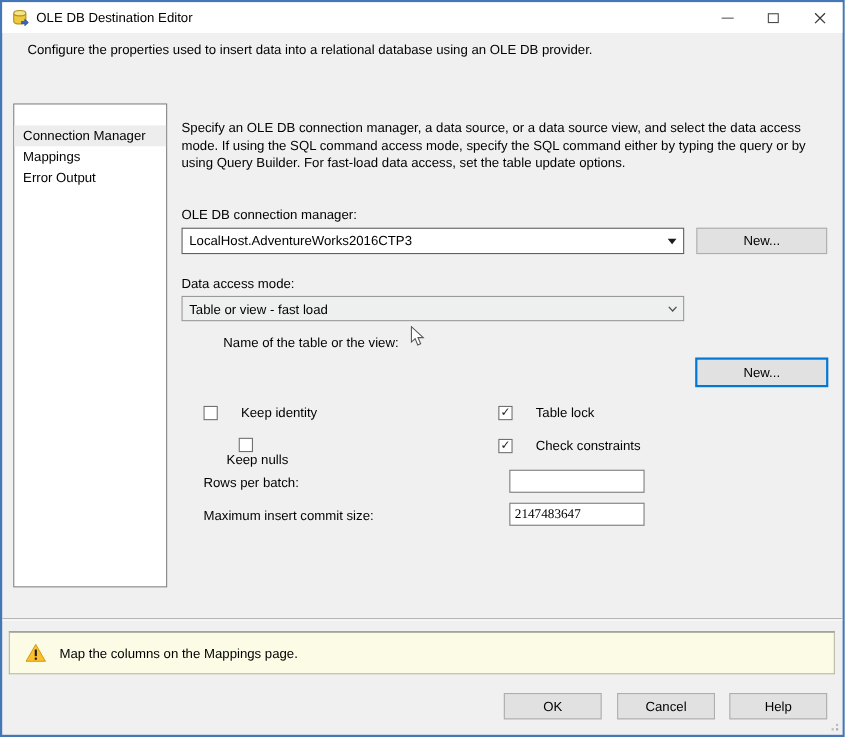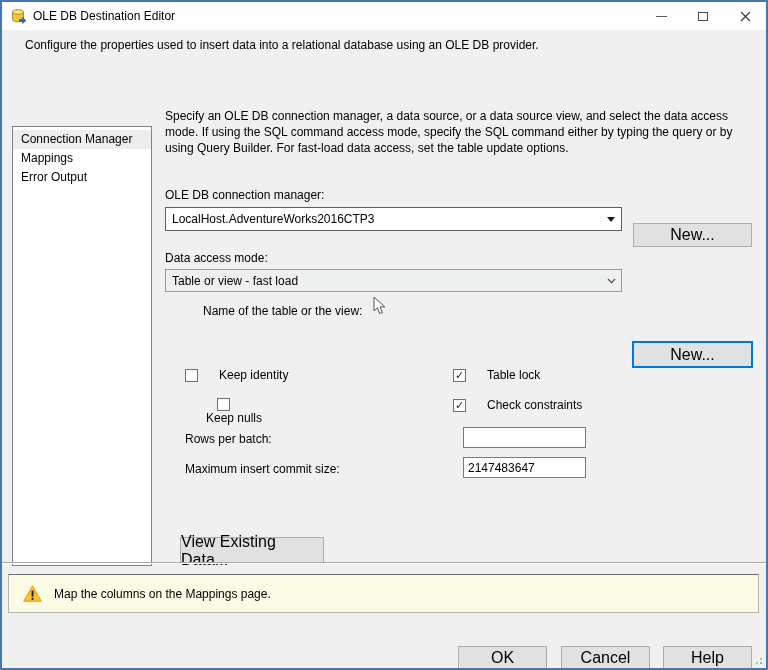--- a/index.html
+++ b/index.html
@@ -33,57 +33,57 @@
   .title-icon{position:absolute;left:8px;top:6px;width:16px;height:16px;}
   .title-text{position:absolute;left:31px;top:0;line-height:28px;font-size:12px;}
   .win-controls{position:absolute;right:0;top:0;height:28px;display:flex;}
   .win-btn{width:42px;height:28px;display:flex;align-items:center;justify-content:center;cursor:default;}
   .glyph-min{width:11px;height:1px;background:#5a5a5a;}
   .glyph-max{width:10px;height:9px;border:1px solid #4a4a4a;}
   
   .dialog-desc{position:absolute;left:23px;top:36px;width:720px;}
   
   .sidebar{
-    position:absolute;left:10px;top:124px;width:140px;height:440px;
-    background:#fff;border:1px solid #828282;padding-top:3px;
+    position:absolute;left:10px;top:92px;width:140px;height:440px;
+    background:#fff;border:1px solid #828282;padding-top:19px;
   }
   .side-item{height:19px;line-height:19px;padding-left:8px;cursor:default;white-space:nowrap;}
   .side-item.selected{background:#ededed;}
   
   .instructions{position:absolute;left:163px;top:106px;width:594px;line-height:16px;}
   .field-label{position:absolute;white-space:nowrap;}
   .combo{
     position:absolute;background:#fff;border:1px solid #5f5f5f;
     display:flex;align-items:center;
   }
   .combo .value{flex:1;padding-left:6px;white-space:nowrap;overflow:hidden;}
   .combo-arrow-btn{width:20px;height:100%;display:flex;align-items:center;justify-content:center;}
   .tri-down{width:0;height:0;border-left:4px solid transparent;border-right:4px solid transparent;border-top:5px solid #1b1b1b;}
   .chevron{width:9px;height:6px;display:block;}
   .flat-combo{border:1px solid #999;background:#eef0ef;}
   .btn{
     position:absolute;background:#e1e1e1;border:1px solid #adadad;
     display:flex;align-items:center;justify-content:center;
-    font-family:"Liberation Sans", sans-serif;font-size:16px;cursor:default;margin-top:16px;
+    font-family:"Liberation Sans", sans-serif;font-size:12px;cursor:default;
   }
   .btn.focused{border:2px solid var(--focus-border);}
   .table-icon{margin-left:5px;width:15px;height:12px;flex:0 0 auto;}
   .combo .value.with-icon{padding-left:7px;}
   
   .checkbox{position:absolute;display:flex;align-items:center;cursor:default;}
   .cb-box{
     width:13px;height:13px;background:#fff;border:1px solid #707070;
     display:flex;align-items:center;justify-content:center;
     font-size:11px;line-height:13px;color:#212121;flex:0 0 auto;
   }
   .cb-label{margin-left:21px;white-space:nowrap;}
   
   .txt{
     position:absolute;border:1px solid #7a7a7a;background:#fff;
-    font-family:Liberation Sans, sans-serif;font-size:12px;padding:0 4px;outline:none;
+    font-family:Liberation Serif, serif;font-size:12px;padding:0 4px;outline:none;
   }
   
   .separator{position:absolute;left:0;top:560px;width:764px;height:2px;
     border-top:1px solid #a8a8a8;border-bottom:1px solid #ffffff;}
   .warning-bar{
     position:absolute;left:6px;top:572px;width:751px;height:39px;
     background:var(--warning-bg);
     border:1px solid #b7b7a4;border-top-color:#6d6d6d;
     display:flex;align-items:center;
   }
@@ -176,21 +176,20 @@
       </span>
     <span class="cb-label">Check constraints</span>
   </div>
 
   <div class="field-label" style="left:183px;top:430px;">Rows per batch:</div>
   <input class="txt" style="left: 461px; top: 425px; width: 123px; height: 21px;" value="">
 
   <div class="field-label" style="left:183px;top:460px;">Maximum insert commit size:</div>
   <input class="txt" style="left: 461px; top: 455px; width: 123px; height: 21px;" value="2147483647">
 
-  <div class="btn" style="left:178px;top:519px;width:144px;height:27px;">View Existing Data...</div>
 
   <div class="separator"></div>
   <div class="warning-bar">
     <svg class="warning-icon" viewBox="0 0 19 17">
       <path d="M9.5 0.8 L18.3 16.2 L0.7 16.2 Z" fill="#fdbf2d" stroke="#c99400" stroke-width="0.8"></path>
       <rect x="8.6" y="5.5" width="1.9" height="6" fill="#1a1a1a"></rect>
       <rect x="8.6" y="12.8" width="1.9" height="2" fill="#1a1a1a"></rect>
     </svg>
     <span class="warning-text">Map the columns on the Mappings page.</span>
   </div>

